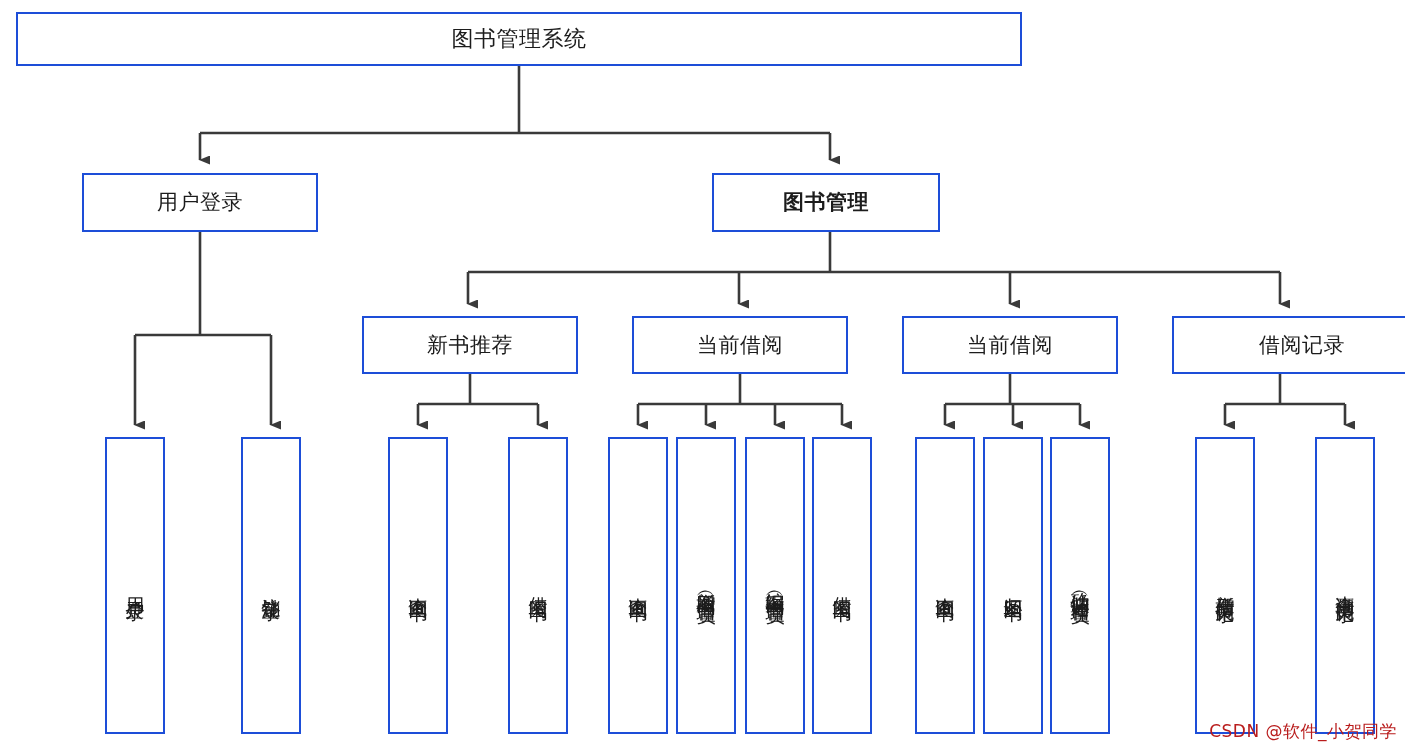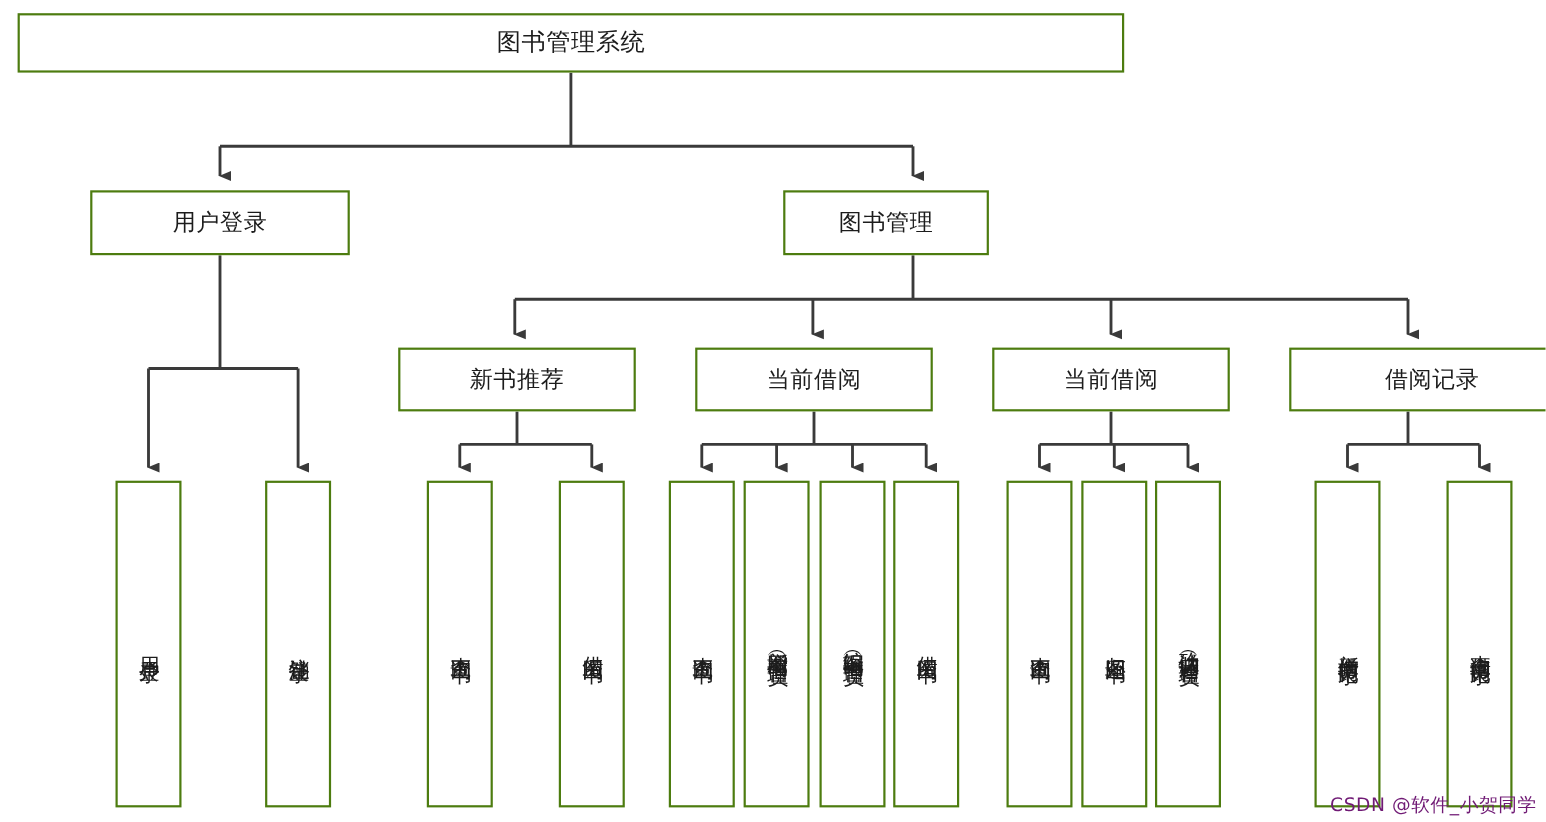--- a/index.html
+++ b/index.html
@@ -6,21 +6,21 @@
   body{
     width:1405px;height:747px;
     font-family:"DejaVu Sans","Liberation Sans",sans-serif;
     overflow:hidden;
   }
   #canvas{position:relative;width:1405px;height:747px;background:#fff;}
   svg#wires{position:absolute;left:0;top:0;width:1405px;height:747px;}
   .node{
     position:absolute;
     background:#ffffff;
-    border:2px solid #4d7c0f;
+    border:2px solid #1d4ed8;
     box-sizing:border-box;
     display:flex;
     align-items:center;
     justify-content:center;
     color:#1c1c1c;
   }
   .node .label{
     display:block;
     text-align:center;
     line-height:1.18;
@@ -37,21 +37,21 @@
     text-orientation:upright;
     font-size:19px;
     line-height:1.05;
     letter-spacing:2px;
     max-height:272px;
   }
   .watermark{
     position:absolute;
     right:8px;bottom:4px;
     font-size:17px;
-    color:#701a75;
+    color:#b91c1c;
     letter-spacing:0.5px;
     white-space:nowrap;
   }
 </style>
 </head>
 <body>
 
 <div id="canvas">
 
   <svg id="wires" viewBox="0 0 1405 747">
@@ -104,21 +104,21 @@
     </g>
   </svg>
 
   <div class="node root horiz" style="left:16px;top:12px;width:1006px;height:54px;">
     <span class="label">图书管理系统</span>
   </div>
 
   <div class="node horiz" style="left:82px;top:173px;width:236px;height:59px;">
     <span class="label">用户登录</span>
   </div>
-  <div class="node horiz" style="left:712px;top:173px;width:187px;height:59px;">
+  <div class="node horiz" style="left:712px;top:173px;width:228px;height:59px;font-weight:bold;">
     <span class="label">图书管理</span>
   </div>
 
   <div class="node horiz" style="left:362px;top:316px;width:216px;height:58px;">
     <span class="label">新书推荐</span>
   </div>
   <div class="node horiz" style="left:632px;top:316px;width:216px;height:58px;">
     <span class="label">当前借阅</span>
   </div>
   <div class="node horiz" style="left:902px;top:316px;width:216px;height:58px;">

